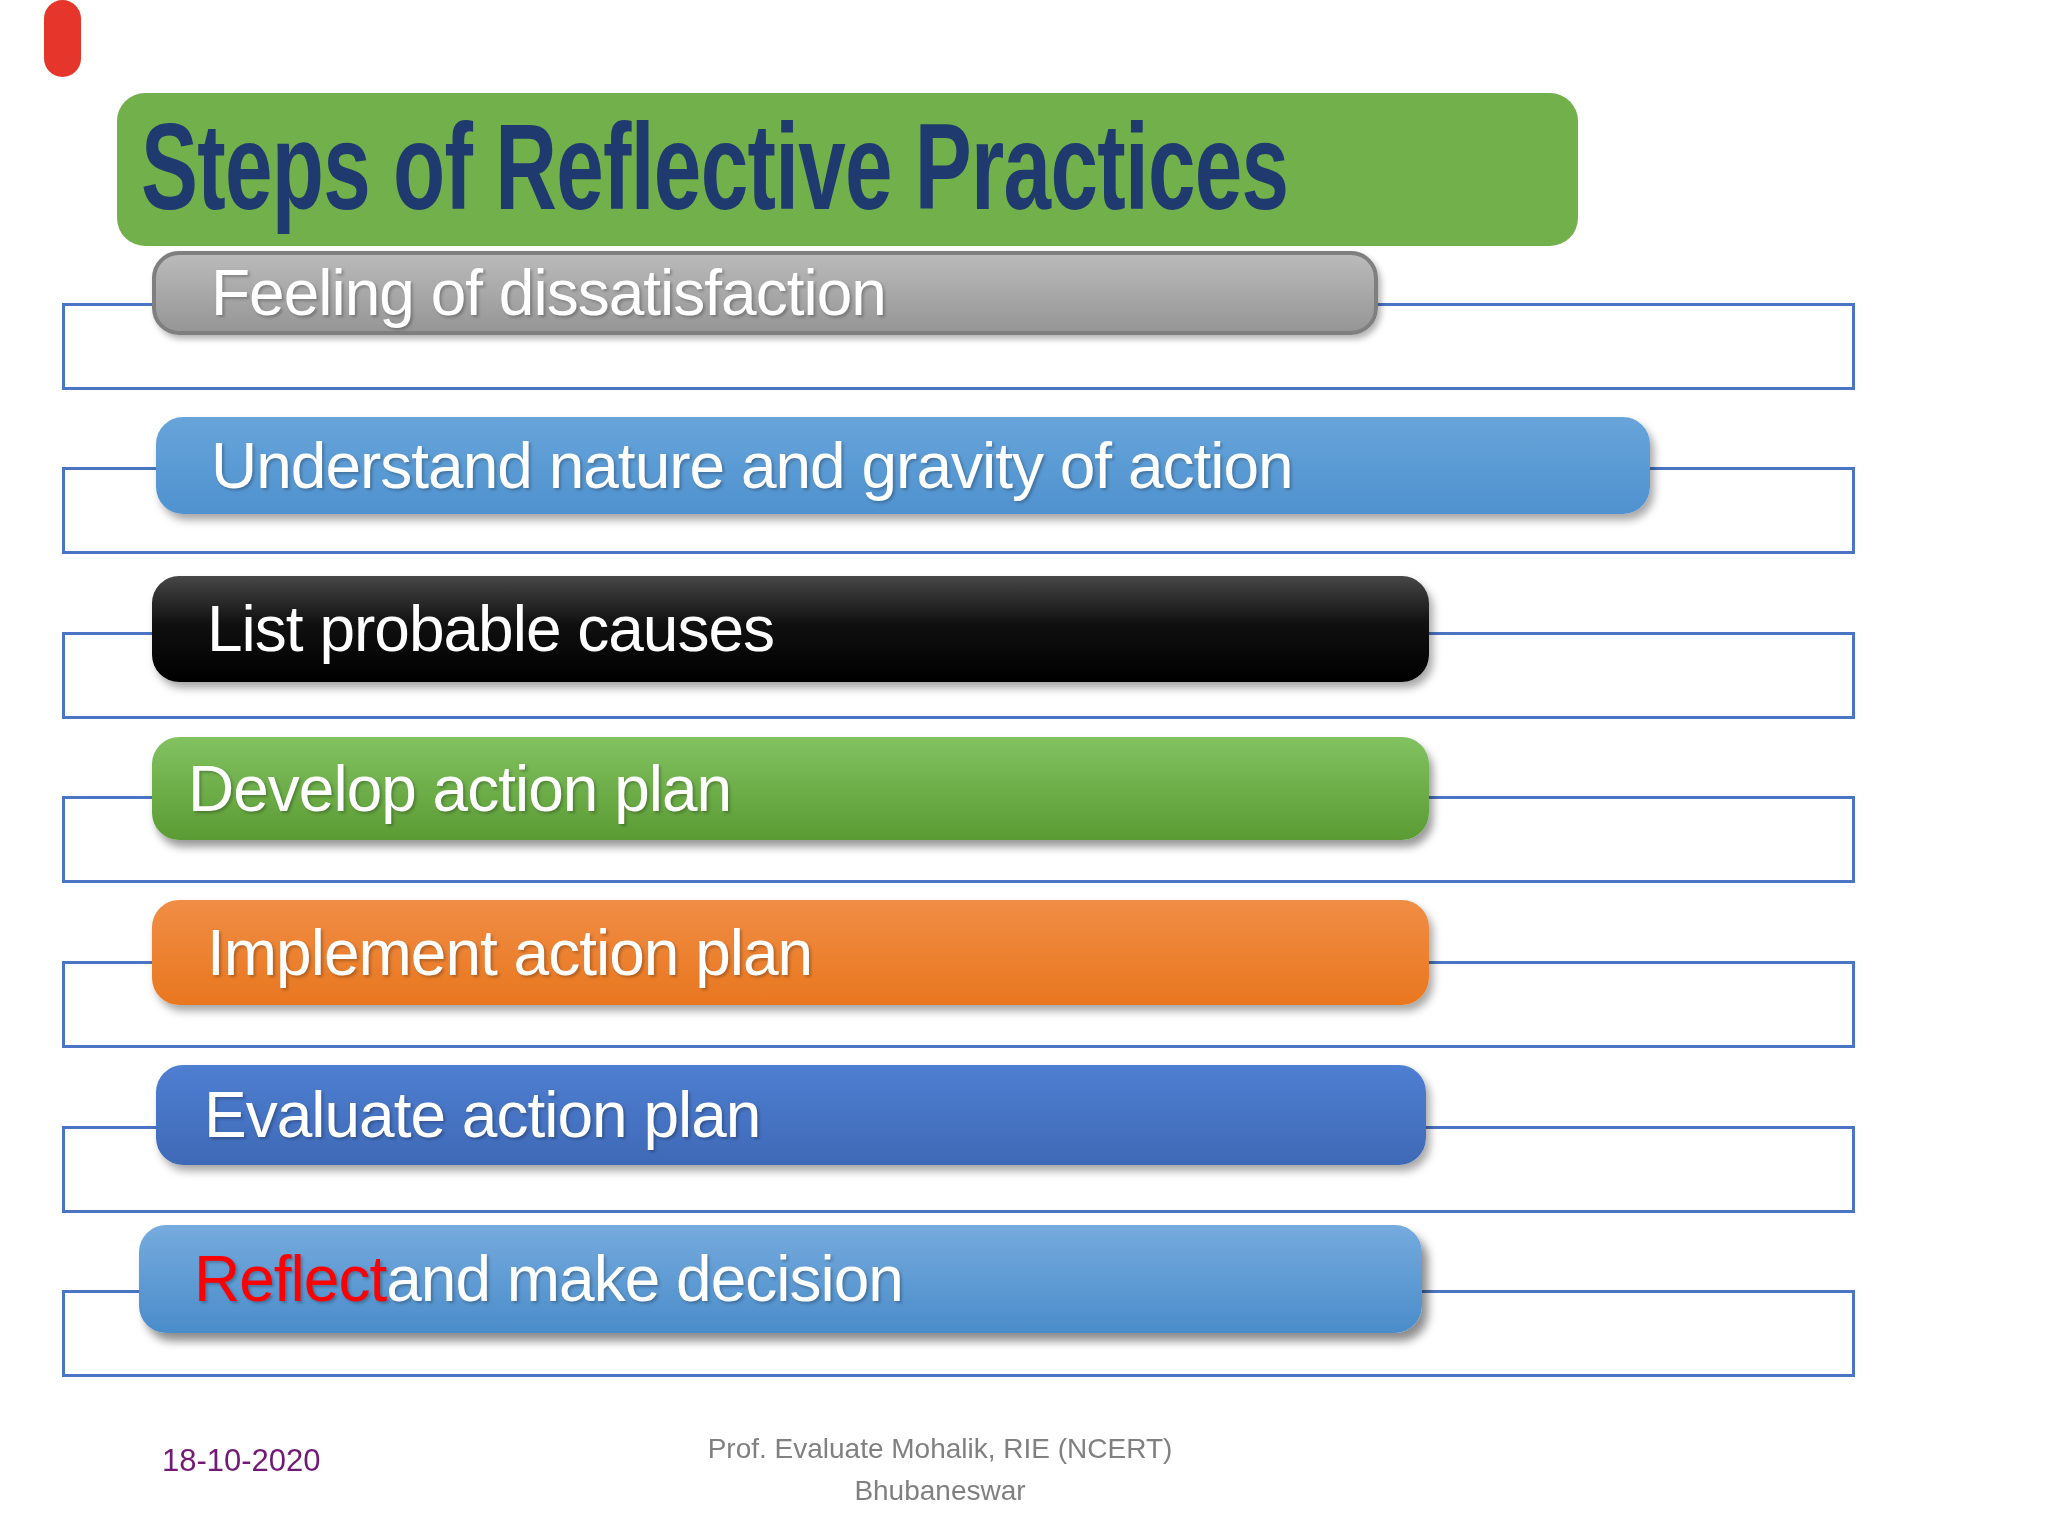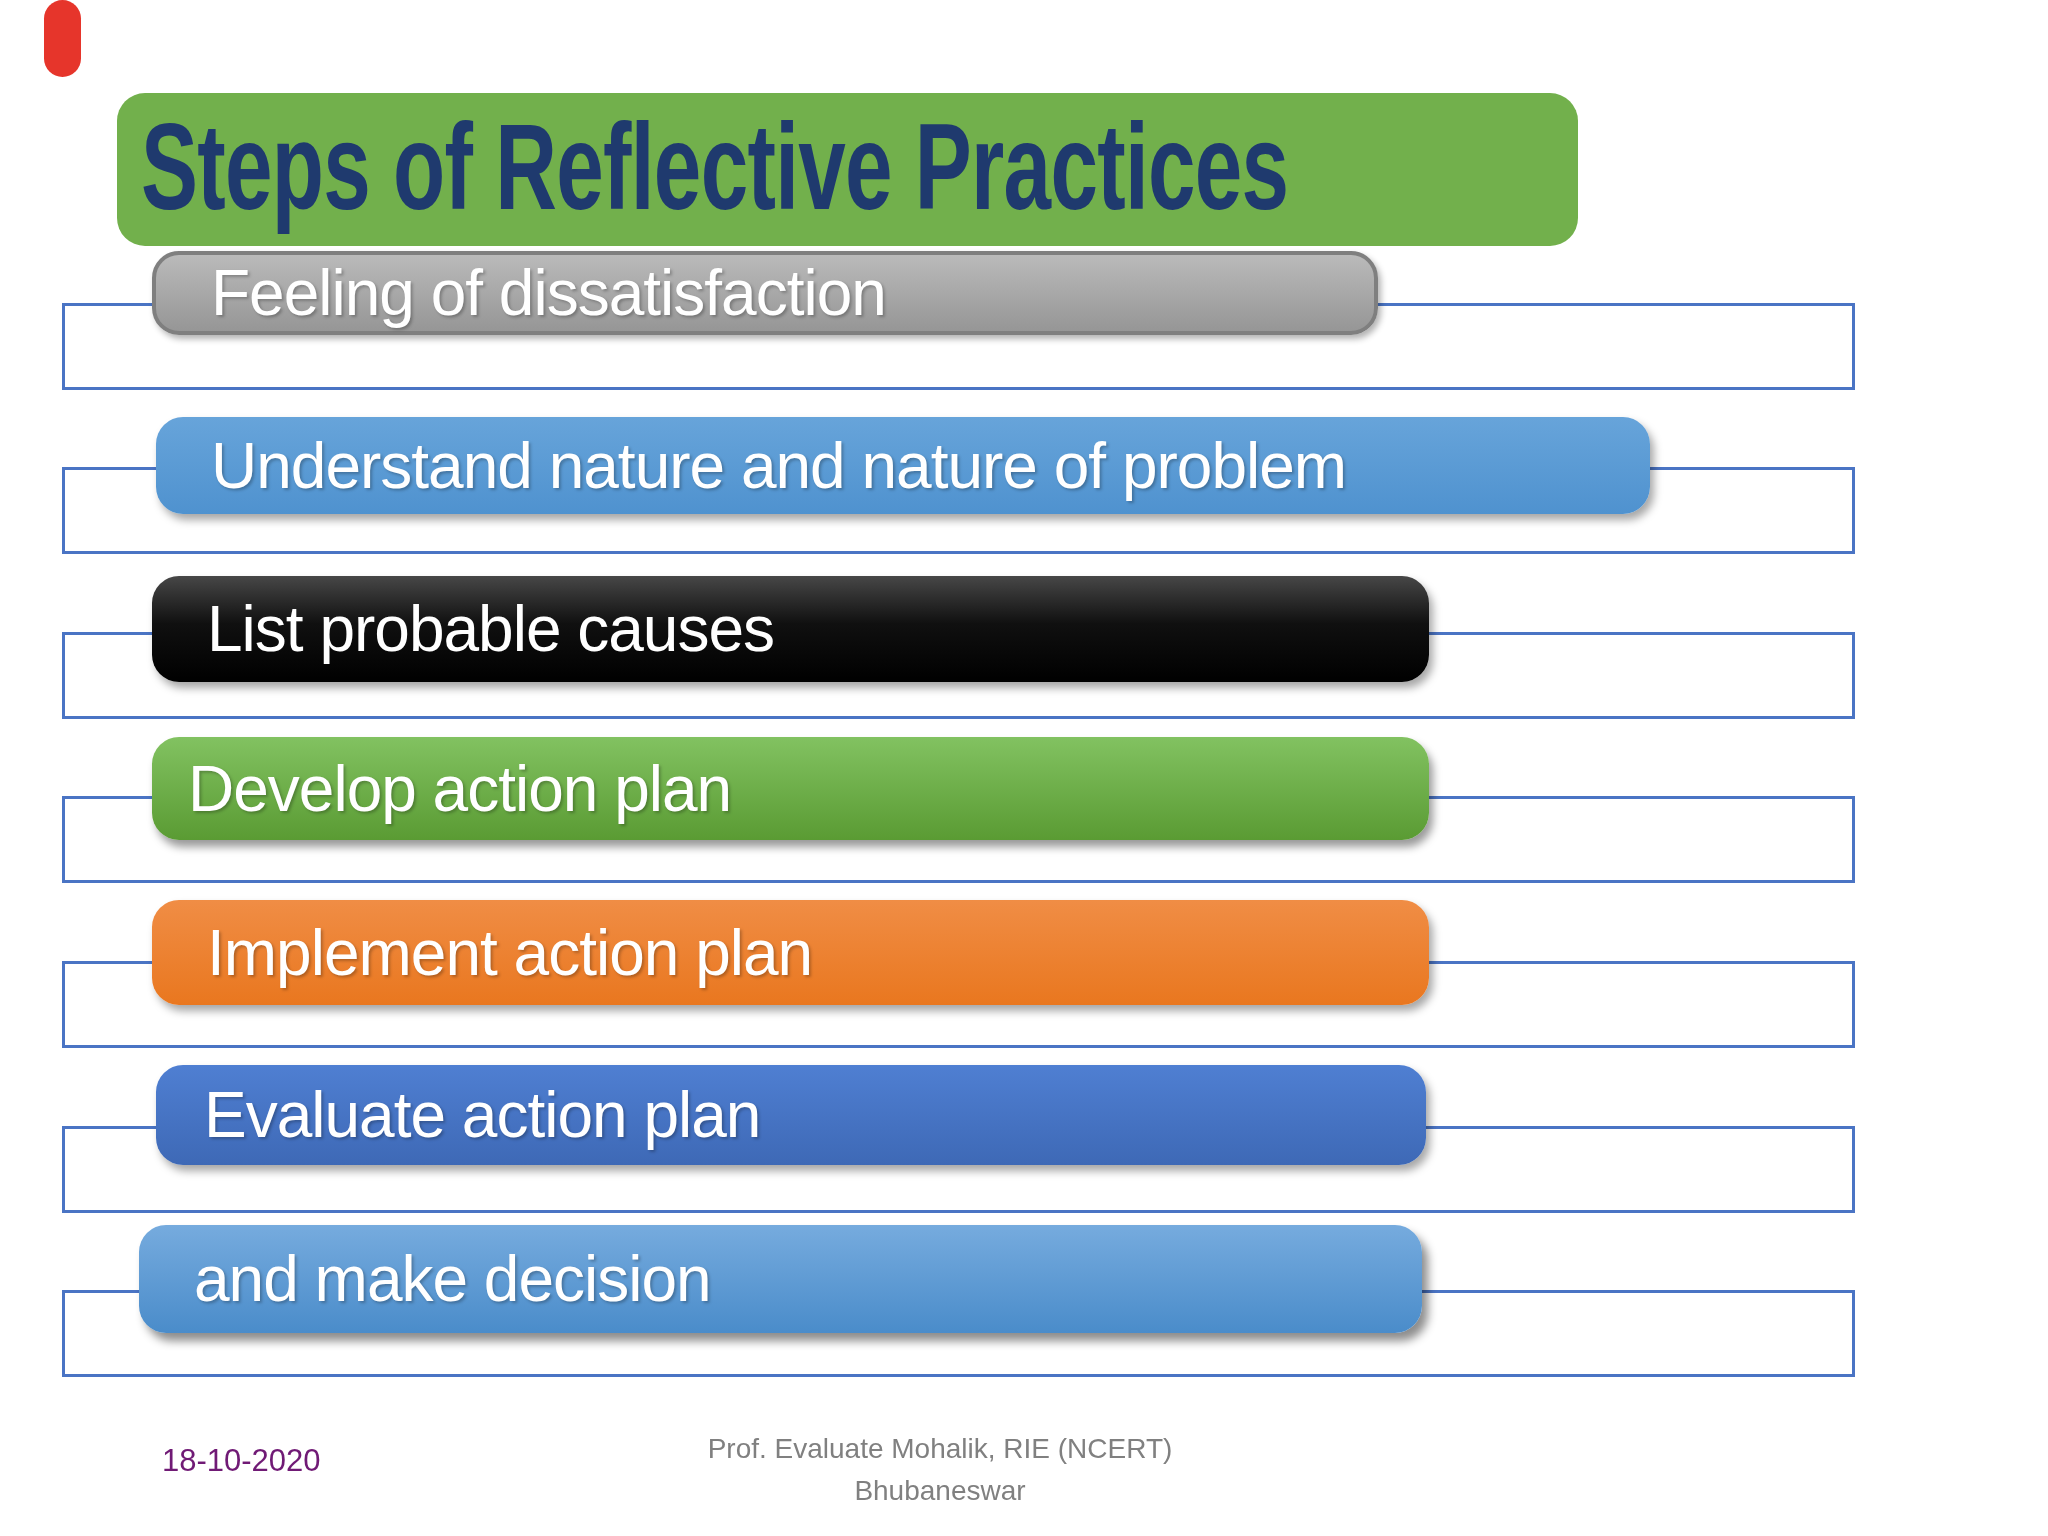--- a/index.html
+++ b/index.html
@@ -76,21 +76,21 @@
 
   <div class="outline o1"></div>
   <div class="bar b1">
     <span class="hl"></span>
       <span>Feeling of dissatisfaction</span>
   </div>
 
   <div class="outline o2"></div>
   <div class="bar b2">
     <span class="hl"></span>
-      <span>Understand nature and nature of problem</span>
+      <span>Understand nature and gravity of action</span>
   </div>
 
   <div class="outline o3"></div>
   <div class="bar b3">
     <span class="hl"></span>
       <span>List probable causes</span>
   </div>
 
   <div class="outline o4"></div>
   <div class="bar b4">
@@ -105,20 +105,21 @@
   </div>
 
   <div class="outline o6"></div>
   <div class="bar b6">
     <span class="hl"></span>
       <span>Evaluate action plan</span>
   </div>
 
   <div class="outline o7"></div>
   <div class="bar b7">
+    <span class="hl">Reflect</span>
       <span> and make decision</span>
   </div>
 
 </div>
 
 <div class="abs footer-date">18-10-2020</div>
 
 <div class="abs footer-credit">
   <div>Prof. Evaluate Mohalik, RIE (NCERT)</div>
   <div>Bhubaneswar</div>

